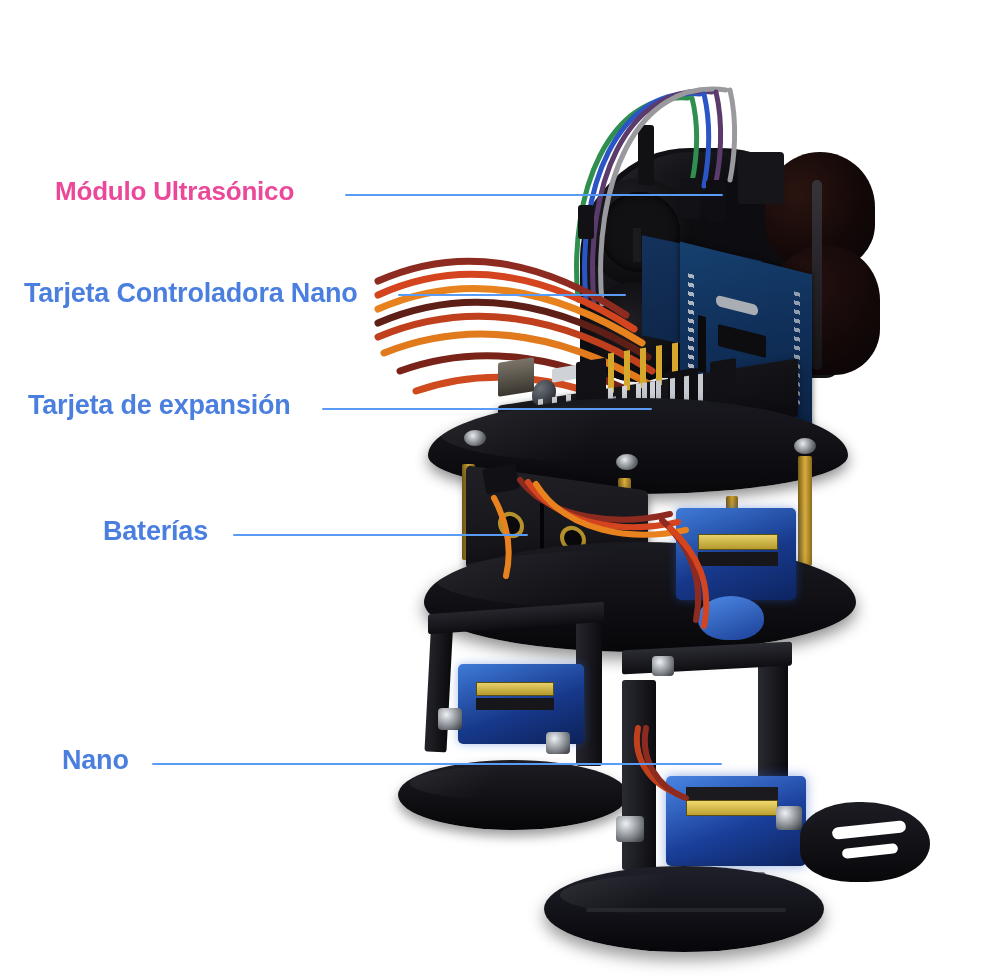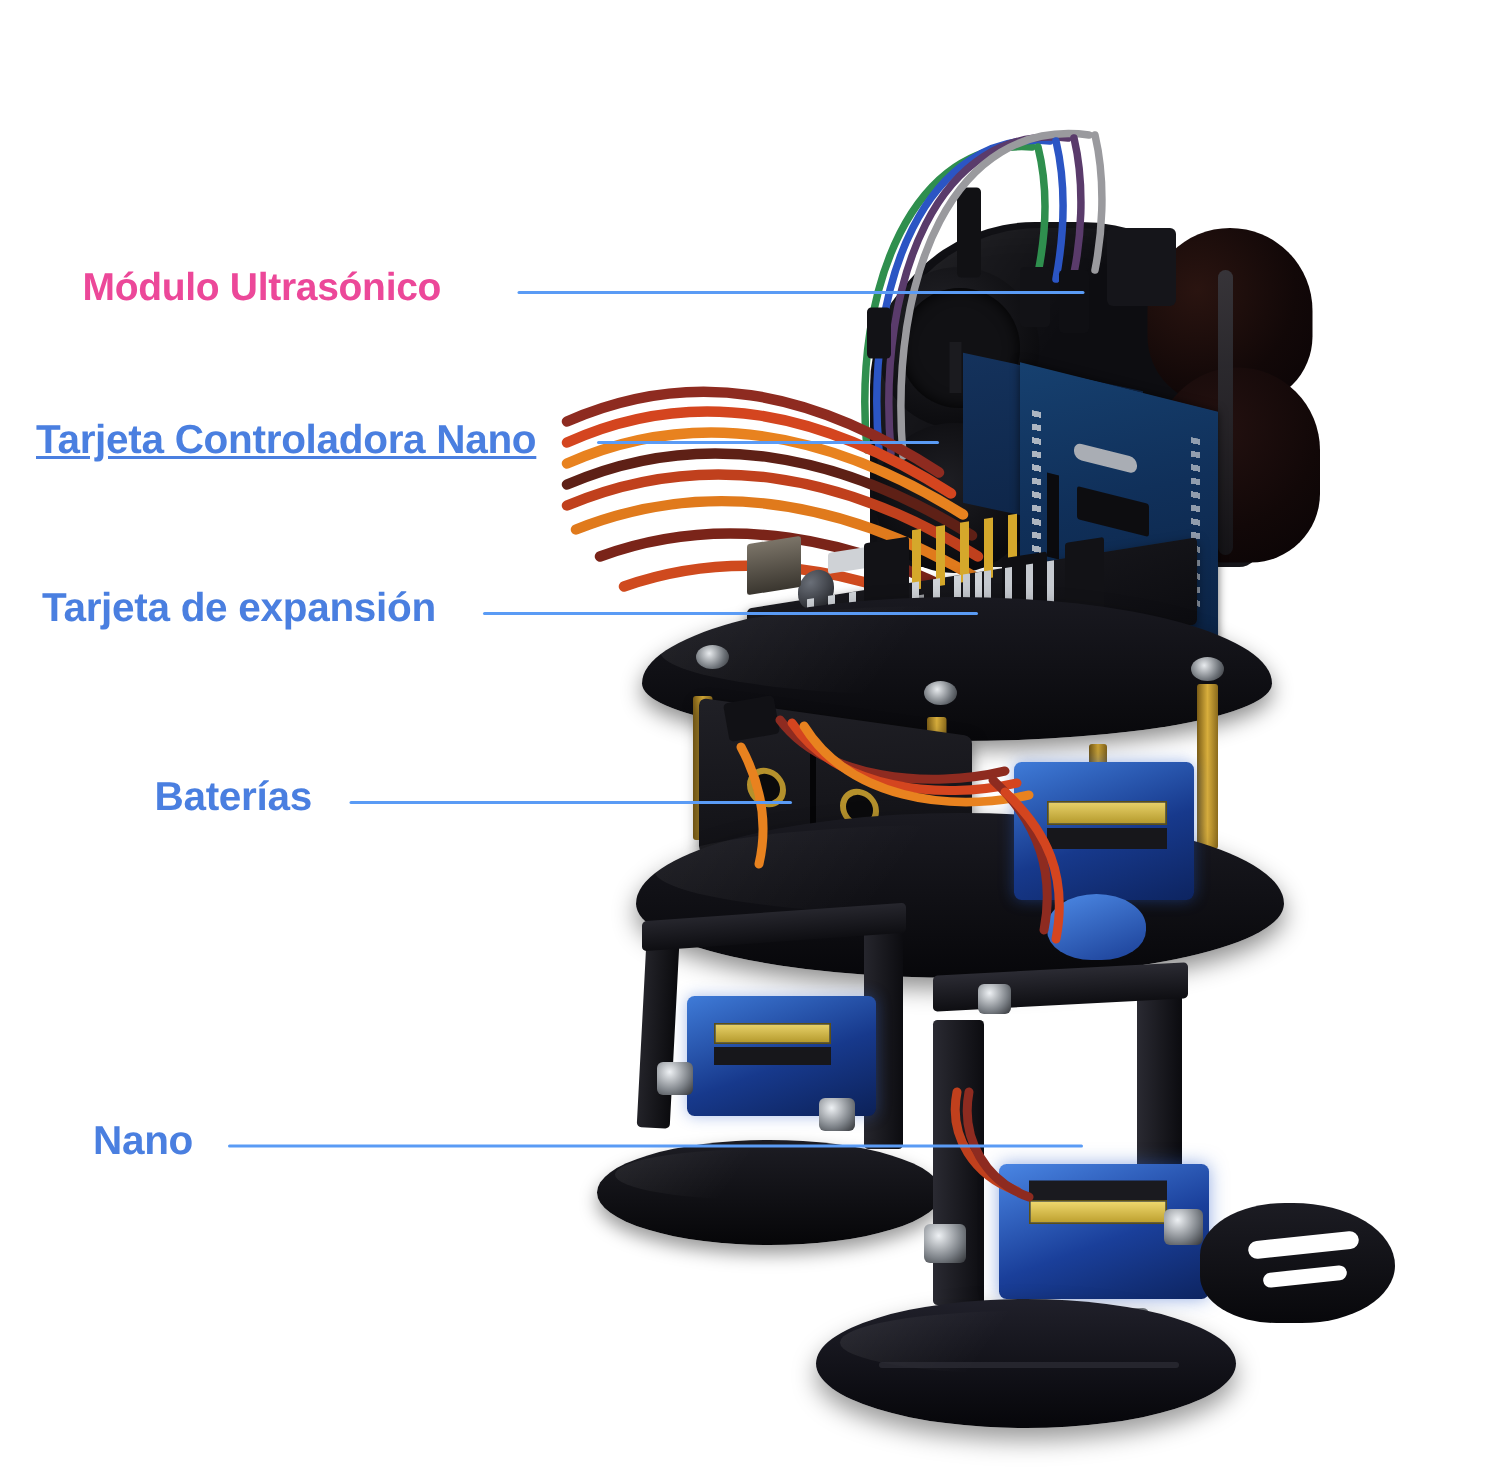--- a/index.html
+++ b/index.html
@@ -155,21 +155,21 @@
 
     <svg class="pc" width="120" height="120" style="left:250px;top:668px;overflow:visible;">
       <path d="M8 0 C 2 30, 20 56, 48 66" stroke="#c0401d" stroke-width="6" fill="none" stroke-linecap="round"></path>
       <path d="M16 0 C 10 32, 28 60, 56 70" stroke="#8e2b20" stroke-width="6" fill="none" stroke-linecap="round"></path>
     </svg>
   </div>
 
   <div id="callouts">
       <div class="callout" style="left: 55px; top: 176px; font-size: 26px; color: #ec4899;">Módulo Ultrasónico</div>
       <div class="leader" style="left: 345px; top: 194px; width: 378px; height: 2px; background: rgb(90, 155, 245);"></div>
-      <div class="callout" style="left: 24px; top: 278px; font-size: 27px; color: rgb(74, 127, 224); text-decoration: underline;">Tarjeta Controladora Nano</div>
+      <div class="callout" style="left: 24px; top: 278px; font-size: 27px; color: rgb(74, 127, 224);">Tarjeta Controladora Nano</div>
       <div class="leader" style="left: 398px; top: 294px; width: 228px; height: 2px; background: rgb(90, 155, 245);"></div>
       <div class="callout" style="left: 28px; top: 390px; font-size: 27px; color: rgb(74, 127, 224);">Tarjeta de expansión</div>
       <div class="leader" style="left: 322px; top: 408px; width: 330px; height: 2px; background: rgb(90, 155, 245);"></div>
       <div class="callout" style="left: 103px; top: 516px; font-size: 27px; color: rgb(74, 127, 224);">Baterías</div>
       <div class="leader" style="left: 233px; top: 534px; width: 295px; height: 2px; background: rgb(90, 155, 245);"></div>
       <div class="callout" style="left: 62px; top: 745px; font-size: 27px; color: rgb(74, 127, 224);">Nano</div>
       <div class="leader" style="left: 152px; top: 763px; width: 570px; height: 2px; background: rgb(90, 155, 245);"></div>
     </div>
 
 </div>

